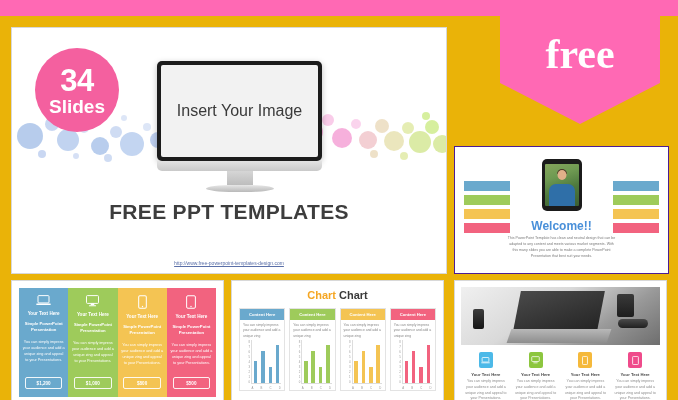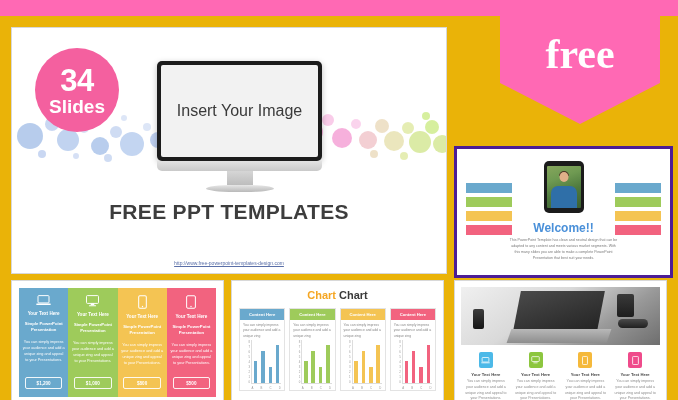--- a/index.html
+++ b/index.html
@@ -75,21 +75,21 @@
     display:flex;align-items:flex-start;justify-content:center;
   }
   .ribbon span{
     color:#fff;font-family:"Liberation Serif",serif;font-weight:bold;
     font-size:42px;margin-top:14px;letter-spacing:0px;
   }
 
   
   .welcome{
     position:absolute;left:454px;top:130px;width:213px;height:126px;
-    background:#fff;border:3px solid #4c1d95;overflow:hidden;
+    background:#fff;border:1px solid #4c1d95;overflow:hidden;
   }
   .wbars{position:absolute;top:34px;width:46px;}
   .wbars.l{left:9px;} .wbars.r{right:9px;}
   .wbars i{display:block;height:10px;margin-bottom:4px;}
   .tablet{
     position:absolute;left:50%;transform:translateX(-50%);top:12px;
     width:40px;height:52px;background:#1b1b1b;border-radius:5px;
     padding:5px 3px;box-sizing:border-box;
   }
   .tablet .pic{width:100%;height:100%;border-radius:1px;

